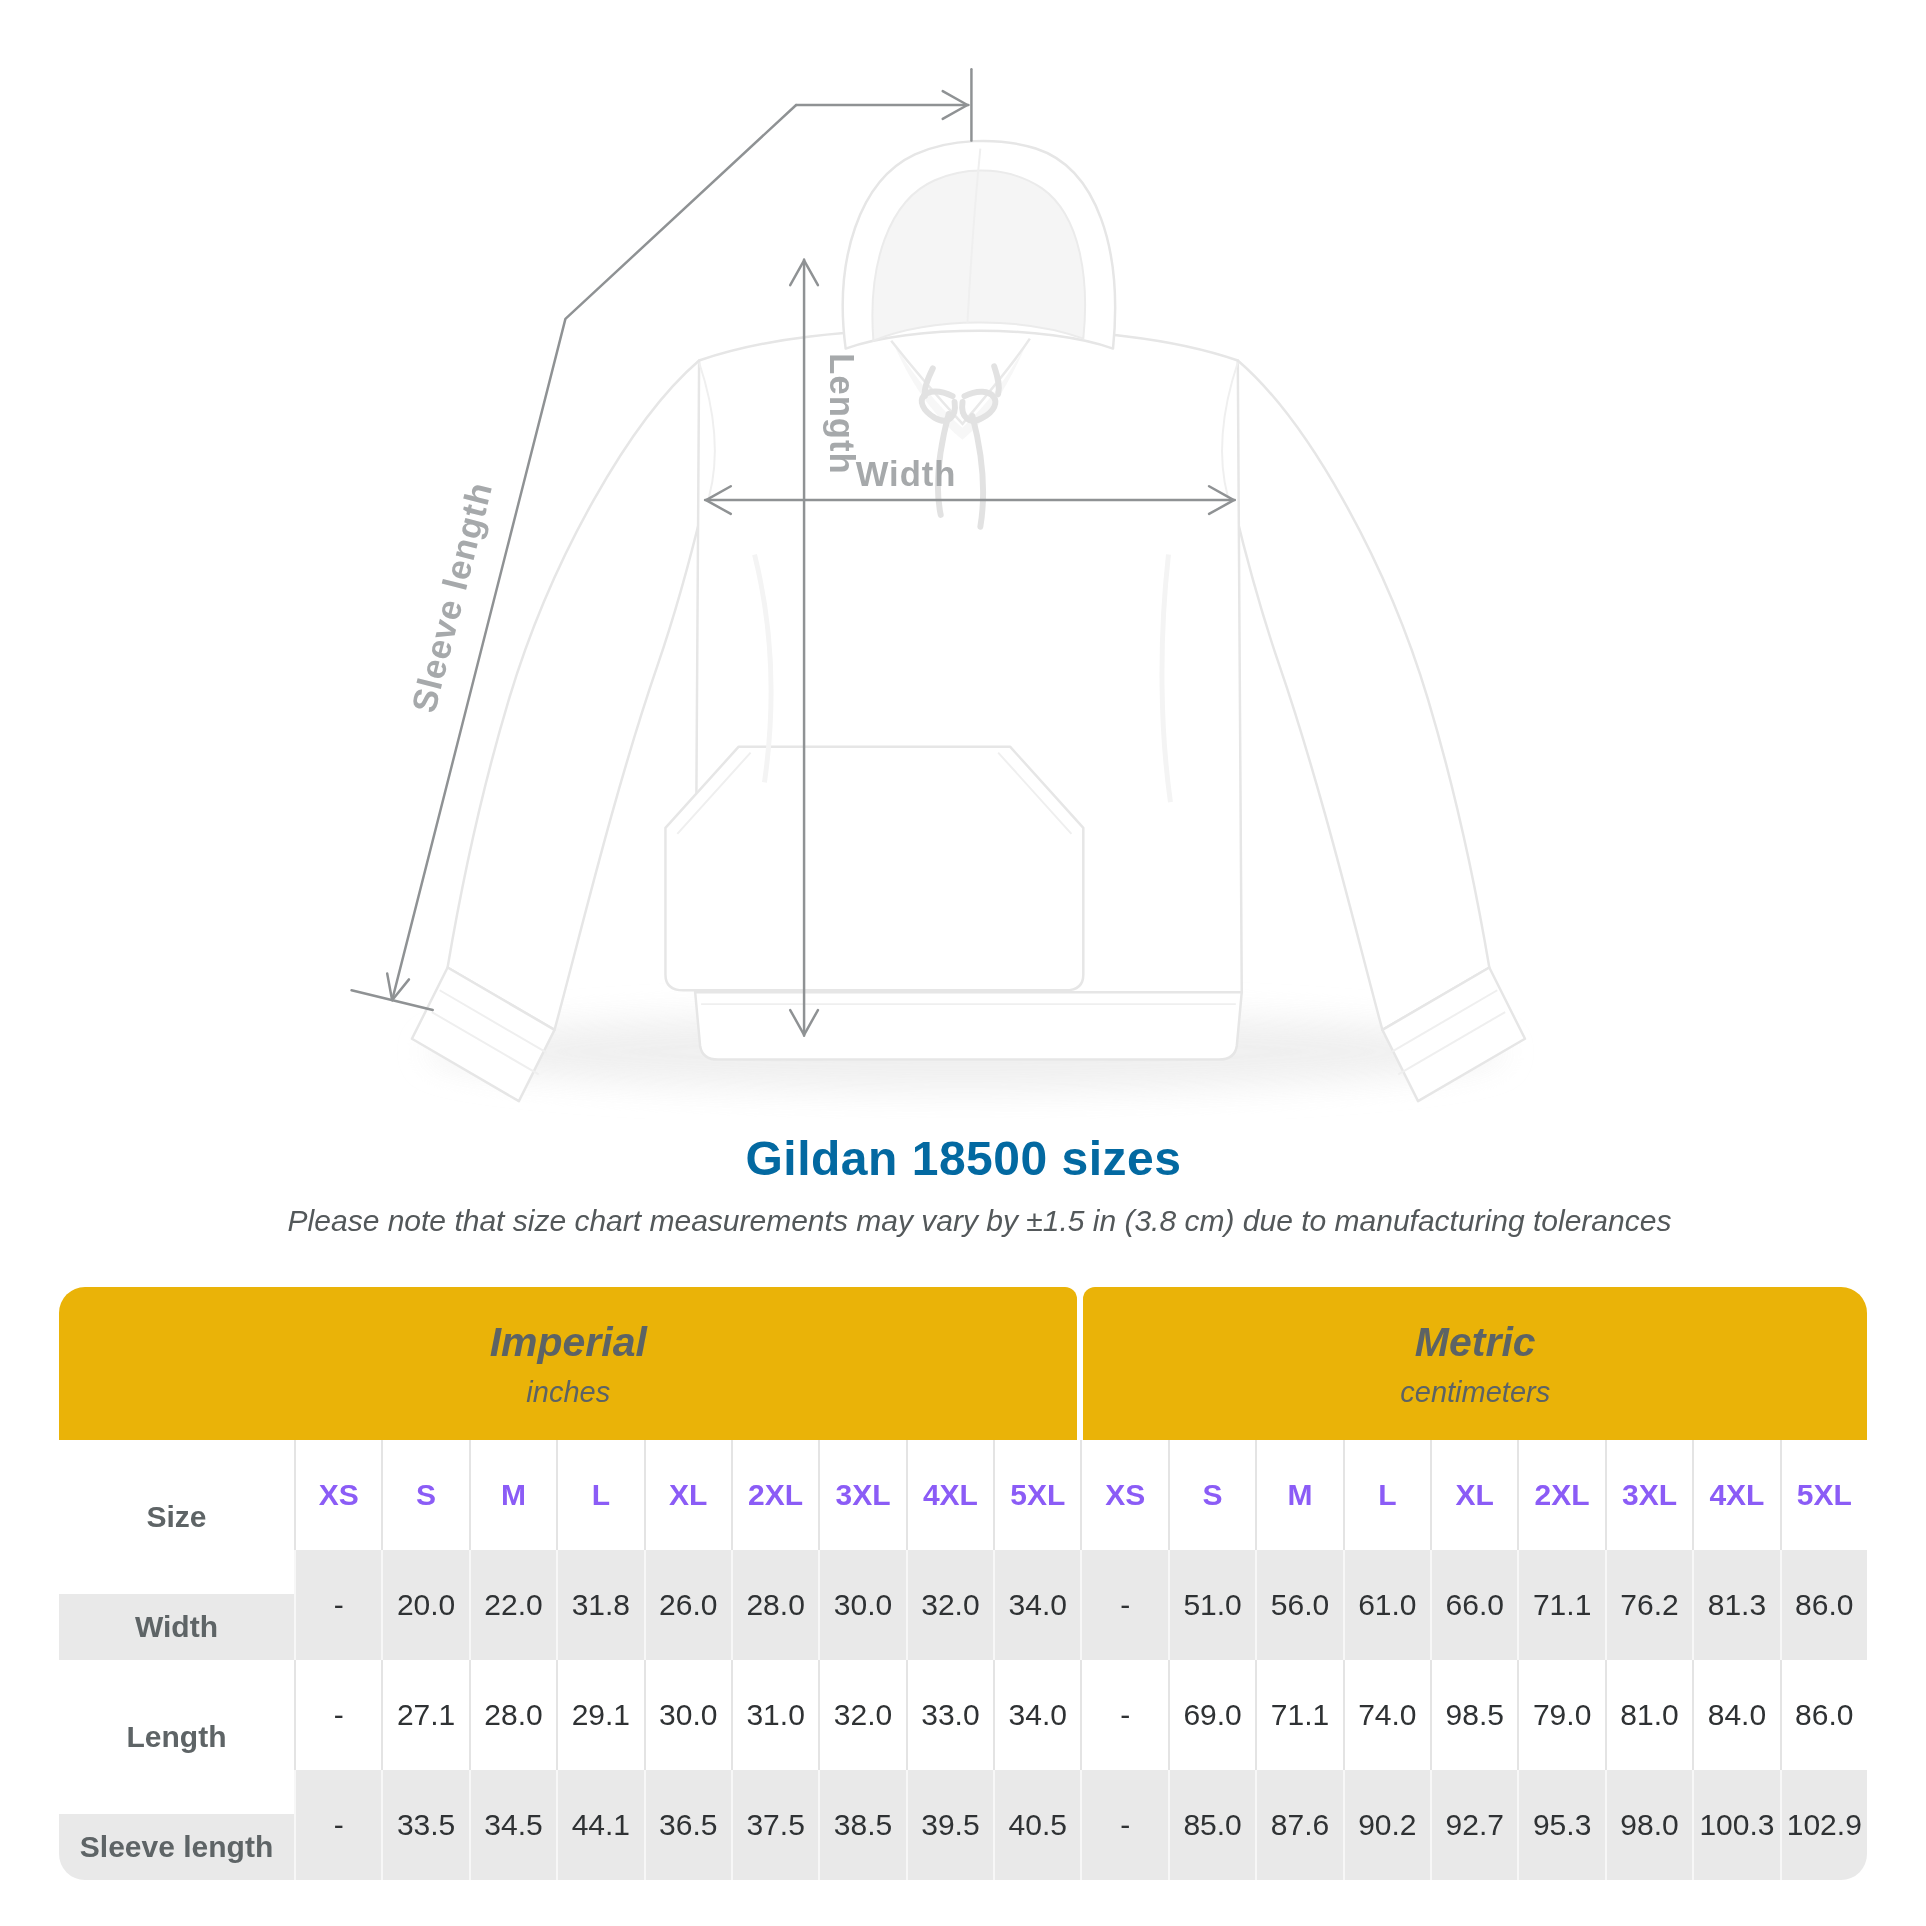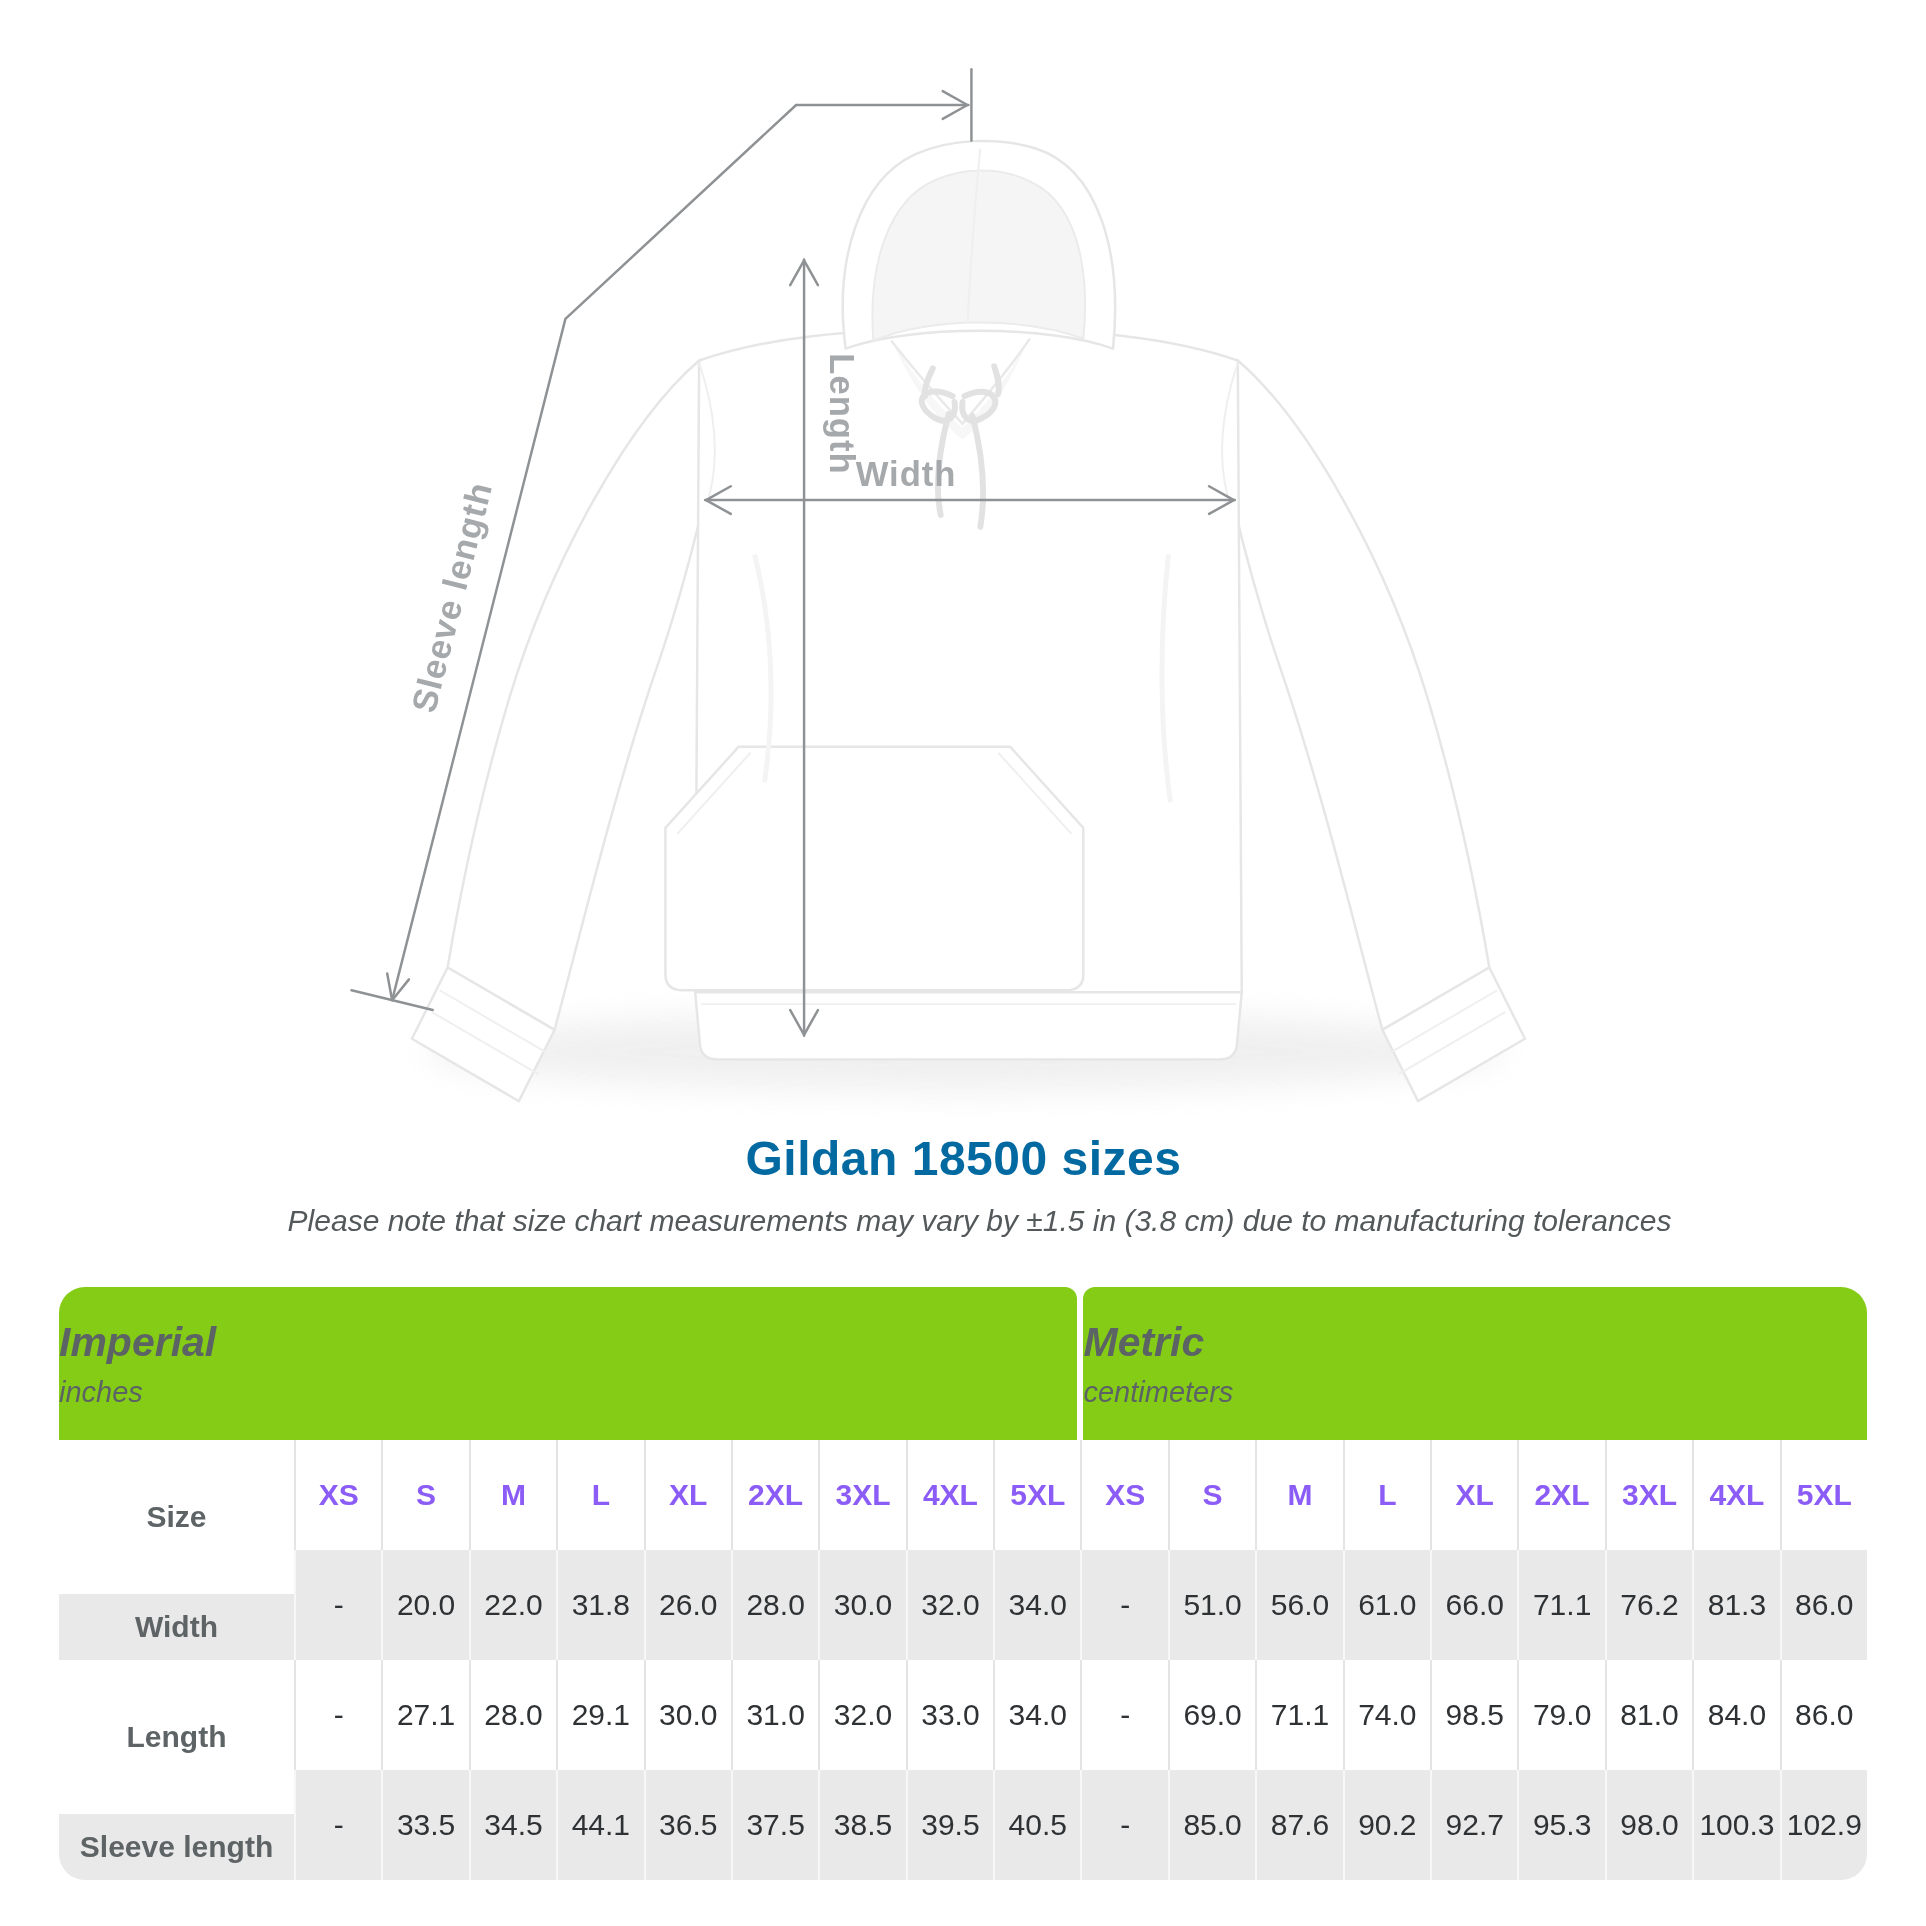--- a/index.html
+++ b/index.html
@@ -21,21 +21,21 @@
   .caption-title{position:absolute;top:1131px;left:0;width:100%;text-align:center;
     font-size:48px;font-weight:bold;color:#0369a1;letter-spacing:0.5px;}
   .caption-sub{position:absolute;top:1204px;left:16px;width:100%;text-align:center;
     font-size:30px;font-style:italic;color:#53585a;}
 
   
   .size-table{position:absolute;left:59px;top:1287px;width:1808px;height:593px;
     display:grid;grid-template-columns:235px repeat(18,1fr);
     grid-template-rows:153px 110px 110px 110px 110px;}
 
-  .band{background:#84cc16;display:flex;flex-direction:column;align-items:flex-start;
+  .band{background:#eab308;display:flex;flex-direction:column;align-items:center;
         justify-content:center;gap:10px;}
   .band-imperial{grid-column:1/11;margin-right:3px;border-radius:26px 12px 0 0;}
   .band-metric{grid-column:11/20;margin-left:3px;border-radius:12px 26px 0 0;}
   .band-name{font-size:41px;font-weight:bold;font-style:italic;color:#5c6365;}
   .band-unit{font-size:29px;font-style:italic;color:#5c6365;}
 
   .tcell{display:flex;align-items:center;justify-content:center;}
   .cell-white{background:#ffffff;}
   .cell-gray{background:#e9e9e9;}
   .sep{border-left:2px solid #e4e4e4;}

